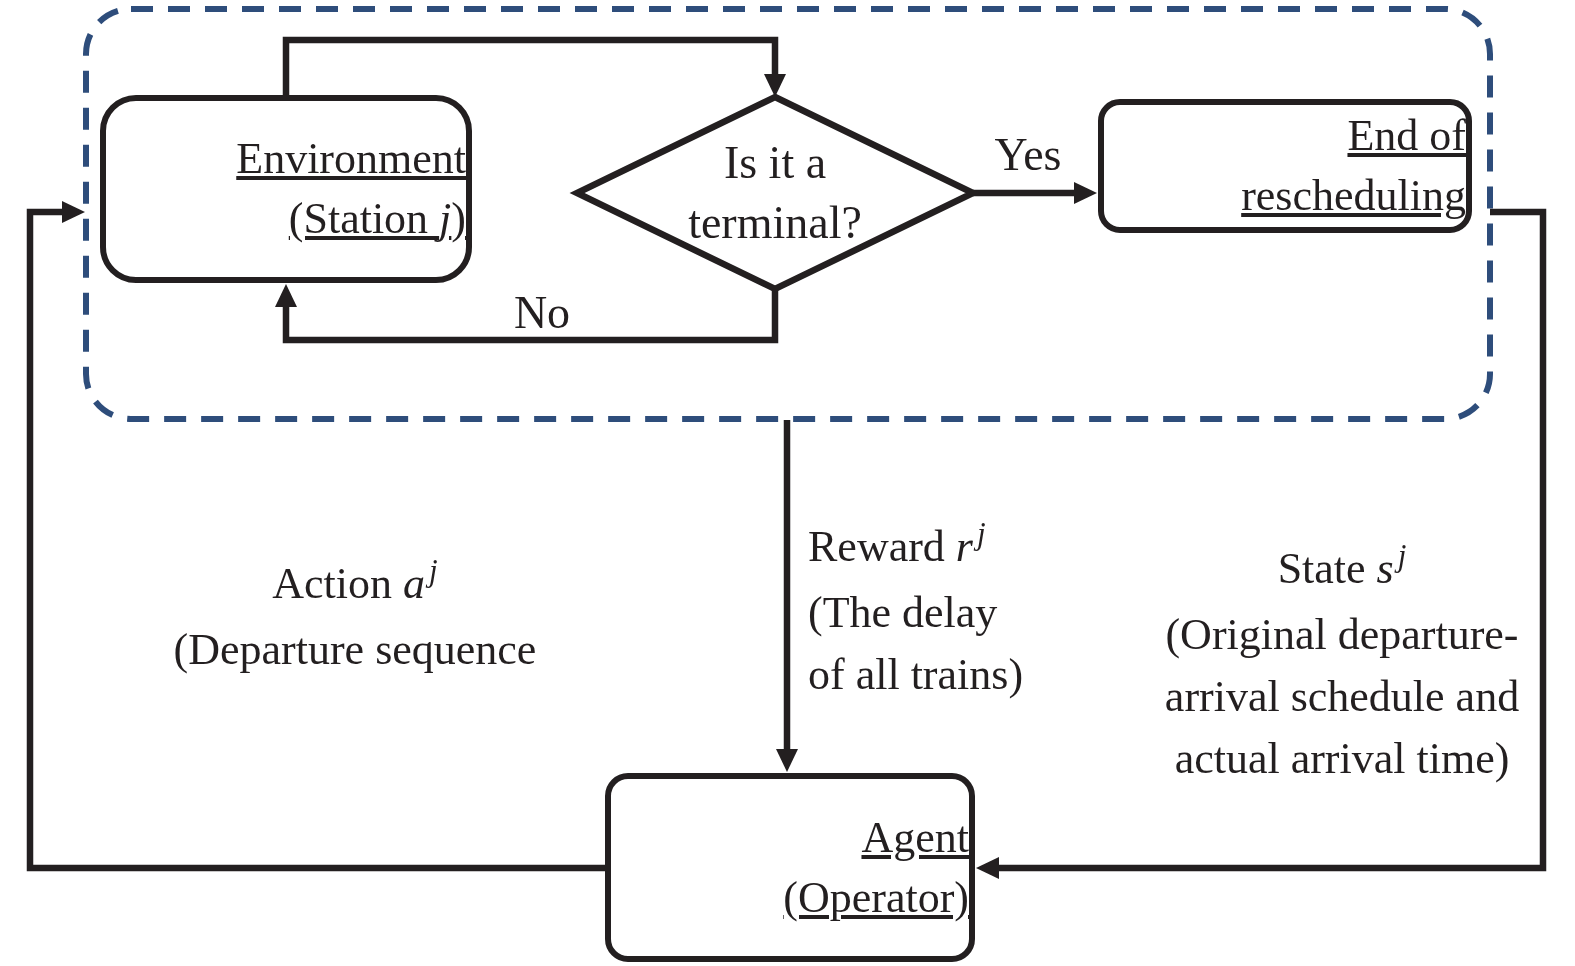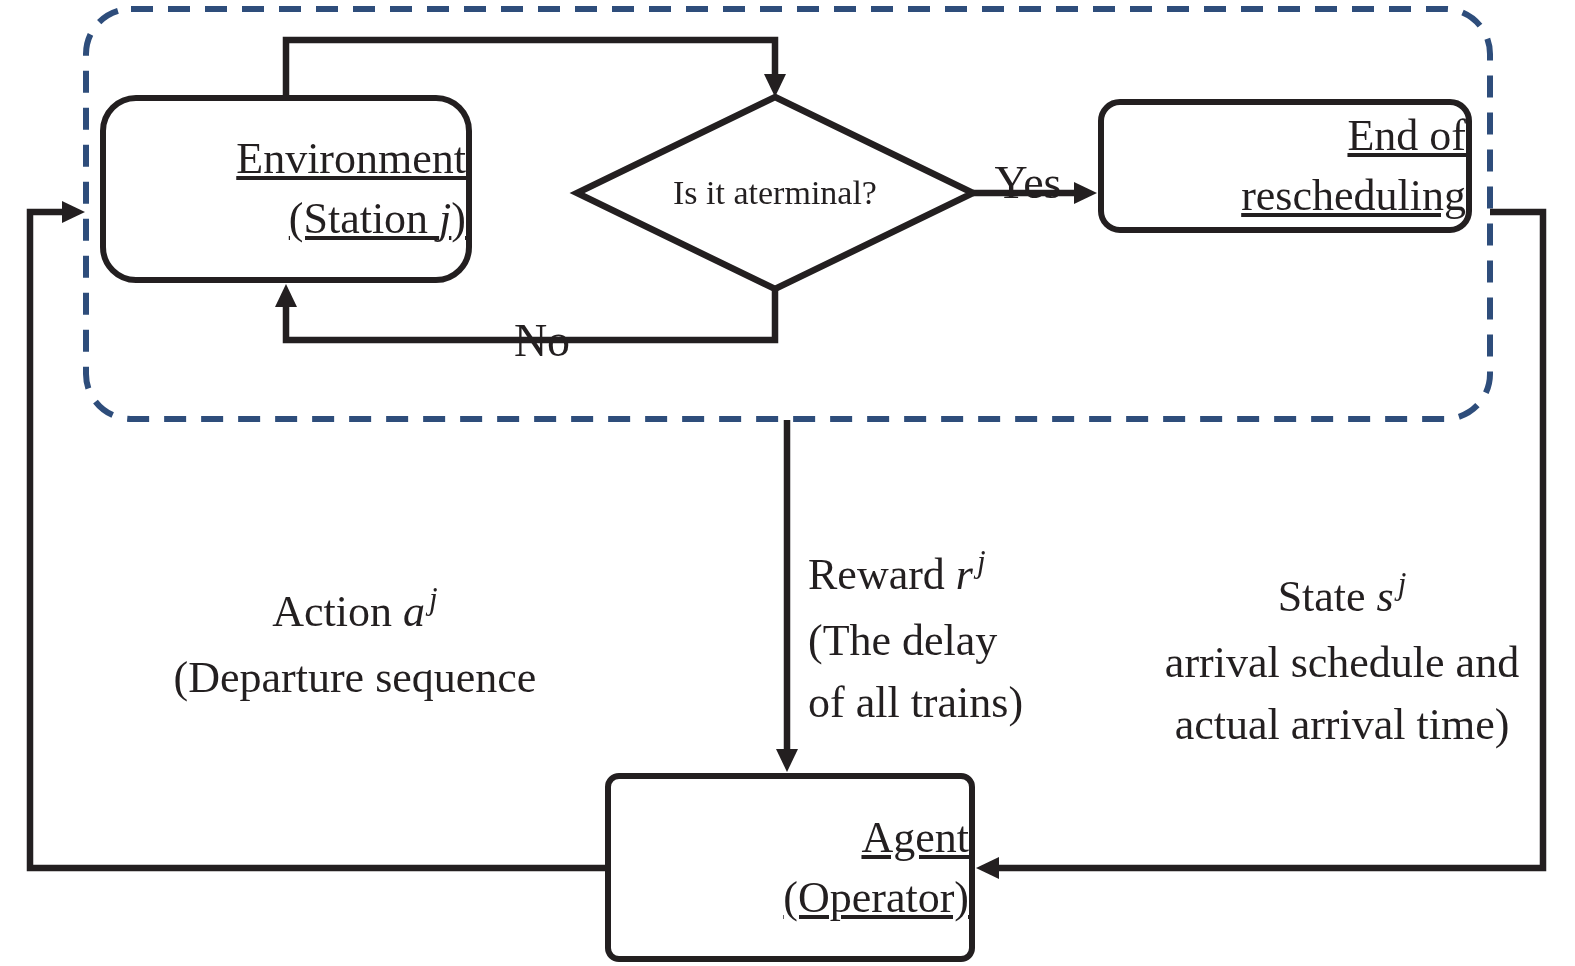--- a/index.html
+++ b/index.html
@@ -13,28 +13,28 @@
   }
   #connector-layer{position:absolute;left:0;top:0;width:1575px;height:966px;}
   .ln{fill:none;stroke:#231f20;stroke-width:6.5;}
   .ah{fill:#231f20;stroke:none;}
   .node{
     position:absolute;box-sizing:border-box;
     background:#ffffff;border:6.5px solid #231f20;
     display:flex;flex-direction:column;align-items:flex-end;justify-content:center;
     text-align:center;font-size:44px;line-height:60px;text-decoration:underline;
   }
-  .label{position:absolute;font-size:44px;line-height:62px;margin-top:28px;}
+  .label{position:absolute;font-size:44px;line-height:62px;}
   .center{text-align:center;}
   .ital{font-style:italic;}
   .sup{font-style:italic;font-size:31px;position:relative;top:-17px;margin-left:4px;}
   .dtext{
     position:absolute;left:615px;top:119px;width:320px;height:148px;
-    display:flex;align-items:center;justify-content:center;
-    text-align:center;font-size:34px;line-height:60px;
+    display:flex;flex-direction:column;align-items:center;justify-content:center;
+    text-align:center;font-size:46px;line-height:60px;
   }
 </style>
 </head>
 <body>
 
 <div id="canvas">
 
   <svg id="connector-layer" viewBox="0 0 1575 966" xmlns="http://www.w3.org/2000/svg">
 
     <rect x="86" y="9" width="1404" height="410" rx="45" ry="45" fill="none" stroke-width="6" stroke-dasharray="22 15" stroke="#2e4d7b"></rect>
@@ -70,21 +70,21 @@
   <div class="dtext">
     <div>Is it a</div>
     <div>terminal?</div>
   </div>
 
   <div class="node" style="left:1098px;top:99px;width:374px;height:134px;border-radius:22px;">
     <div>End of</div>
     <div>rescheduling</div>
   </div>
 
-  <div class="node" style="left:605px;top:773px;width:370px;height:189px;border-radius:14px;padding-left:20px;">
+  <div class="node" style="left:605px;top:773px;width:370px;height:189px;border-radius:23px;padding-left:20px;">
     <div>Agent</div>
     <div>(Operator)</div>
   </div>
 
   <div class="label center" style="left:963px;top:124px;width:130px;font-size:46px;">Yes</div>
 
   <div class="label center" style="left:482px;top:282px;width:120px;font-size:46px;">No</div>
 
 
   <div class="label center" style="left:140px;top:553px;width:430px;">
@@ -99,17 +99,18 @@
       <span>Reward </span><span class="ital">r</span><span class="sup">j</span>
     </div>
     <div>(The delay</div>
     <div>of all trains)</div>
   </div>
 
   <div class="label center" style="left:1116px;top:538px;width:452px;">
     <div>
       <span>State </span><span class="ital">s</span><span class="sup">j</span>
     </div>
+    <div>(Original departure-</div>
     <div>arrival schedule and</div>
     <div>actual arrival time)</div>
   </div>
 
 </div>
 
 </body></html>

